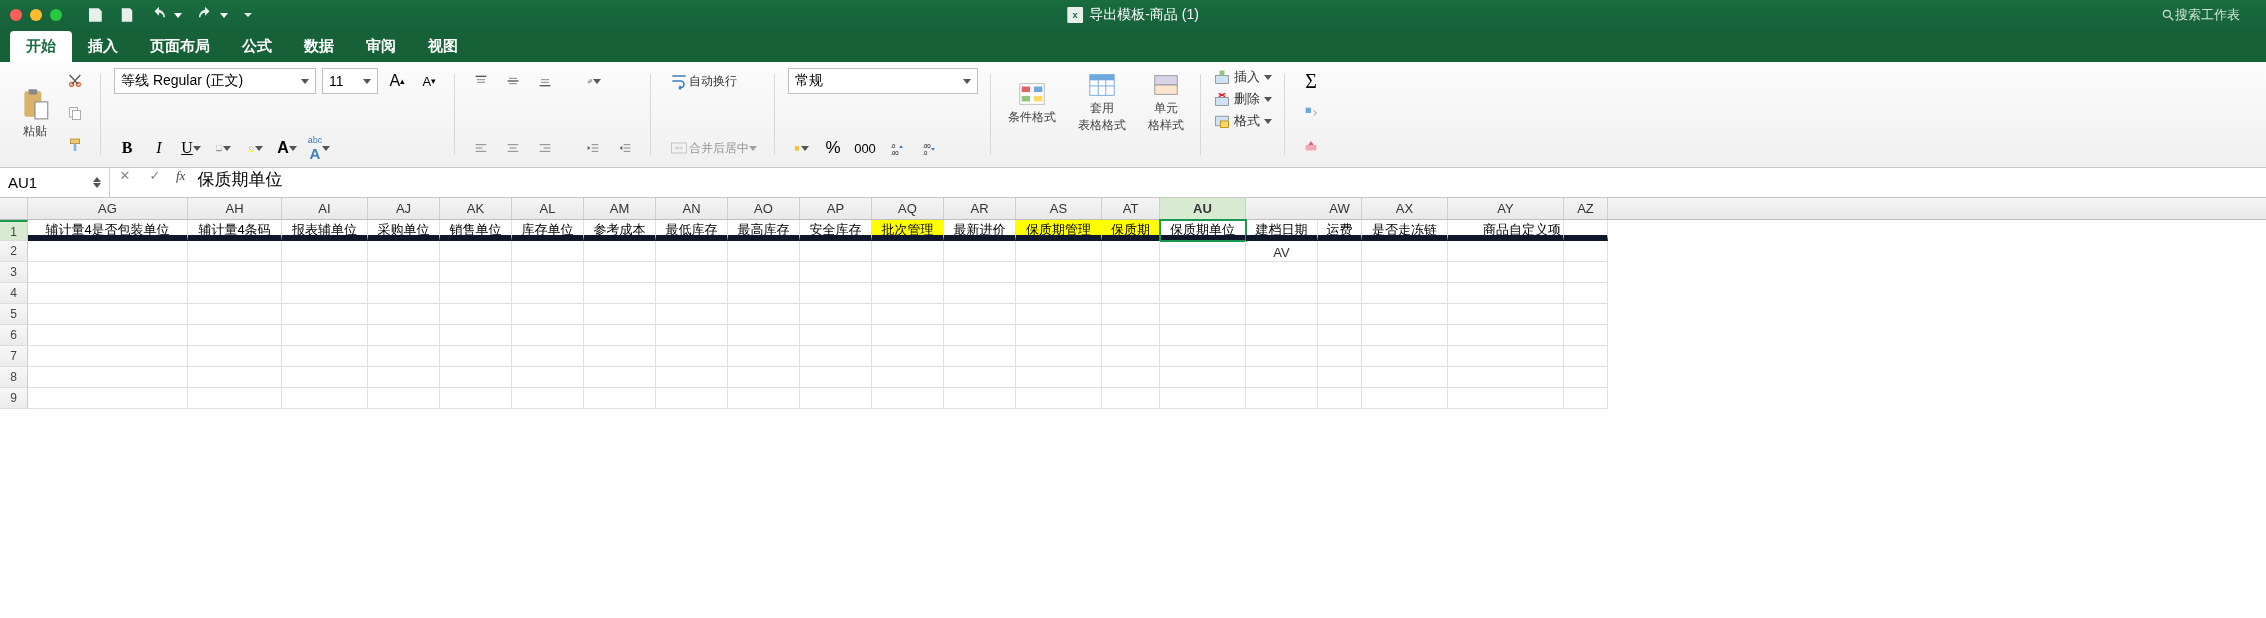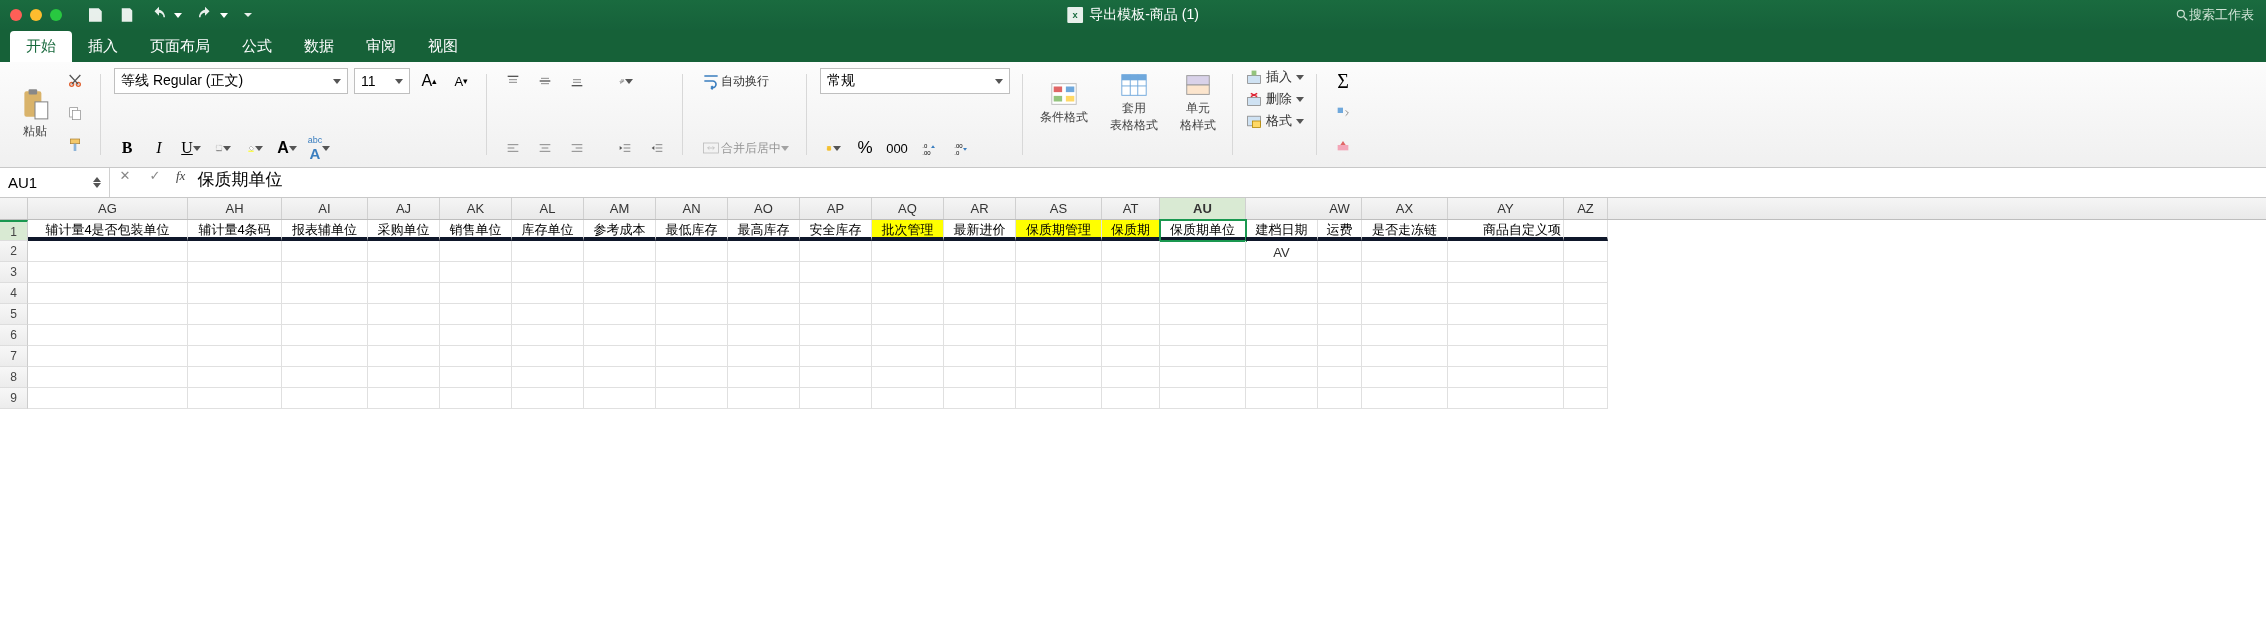--- a/index.html
+++ b/index.html
@@ -7,24 +7,24 @@
 
   
   .titlebar { height: 30px; background: linear-gradient(#1a6b3f,#16613a); display: flex; align-items: center; color: #fff; position: relative; }
   .traffic { display: flex; gap: 8px; margin-left: 10px; }
   .tl { width: 12px; height: 12px; border-radius: 50%; }
   .tl.r { background:#ff5f57; } .tl.y { background:#febc2e; } .tl.g { background:#28c840; }
   .qat { display:flex; gap:14px; margin-left:24px; align-items:center; }
   .qat .qi { width:18px; height:18px; fill:#fff; opacity:.9; }
   .title { position:absolute; left:50%; transform:translateX(-50%); display:flex; align-items:center; gap:6px; font-size:14px;}
   .title svg { width:16px; height:16px; }
-  .search { margin-left:auto; margin-right:12px; display:flex; align-items:center; color:#cfe3d5; font-size:13px;}
+  .search { margin-left:auto; margin-right:26px; display:flex; align-items:center; color:#cfe3d5; font-size:13px;}
   .search svg{width:14px;height:14px;fill:#cfe3d5;}
   .tabbar { height:32px; background:#166138; display:flex; align-items:flex-end; padding-left:10px; }
-  .tab { padding:6px 16px; color:#fff; font-size:15px; font-weight:400; cursor:pointer; border-top-left-radius:4px; border-top-right-radius:4px;}
+  .tab { padding:6px 16px; color:#fff; font-size:15px; font-weight:700; cursor:pointer; border-top-left-radius:4px; border-top-right-radius:4px;}
   .tab.active { background:#fff; color:#1a6b3f; }
 
   .ribbon { height:106px; background:linear-gradient(#fcfcfc,#f0f0f0); border-bottom:1px solid #c8c8c8; display:flex; padding:6px 8px; gap:14px;}
   .group { display:flex; flex-direction:column; justify-content:space-between; position:relative; padding:0 6px;}
   .group::after { content:""; position:absolute; right:-7px; top:6px; bottom:6px; width:1px; background:#d8d8d8;}
   .group:last-child::after{display:none;}
   .row { display:flex; align-items:center; gap:6px; }
   .btn { display:flex; align-items:center; justify-content:center; border:1px solid transparent; border-radius:3px; padding:2px 4px; cursor:pointer;}
   .lbl { font-size:12px; text-align:center; color:#444;}
   .bigbtn{display:flex;flex-direction:column;align-items:center;gap:2px;cursor:pointer;padding:2px 4px;}
@@ -54,21 +54,21 @@
   .ch{flex:0 0 auto;border-right:1px solid #d0d0d0;text-align:center;font-size:13px;color:#333;line-height:22px;}
   .ch.sel{background:#d9ead3;font-weight:600;}
   .rows{}
   .rh{width:28px;border-right:1px solid #ccc;border-bottom:1px solid #ddd;text-align:center;font-size:12px;color:#444;background:linear-gradient(#f7f7f7,#ececec);line-height:20px;}
   .rh.sel{background:#d9ead3;}
   .row-g{display:flex;height:21px;}
   .cell{flex:0 0 auto;border-right:1px solid #e0e0e0;border-bottom:1px solid #e0e0e0;font-size:13px;line-height:20px;padding:0 2px;text-align:center;overflow:hidden;white-space:nowrap;}
   .cell.hl{background:#ffff00;}
   .cell.selcell{outline:2px solid #1a9850;outline-offset:-1px;}
   .row-g:first-child .rh{border-top:2px solid #1a9850;}
-  .row-g:first-child .cell{border-bottom:4px solid #0f172a;}
+  .row-g:first-child .cell{border-bottom:6px solid #0f172a;}
   
   
   .vstack{display:flex;flex-direction:column;align-items:center;cursor:pointer;padding:2px 4px;}
   .vstack svg{width:30px;height:30px;}
   .sm{font-size:12px;color:#333;font-family:Liberation Mono, monospace;}
 
   
   .mini{display:flex;align-items:center;gap:4px;font-size:13px;color:#333;cursor:pointer;}
   .mini svg{width:16px;height:16px;}
 </style>
@@ -161,21 +161,21 @@
               <rect x="5" y="3" width="14" height="7" fill="#f4c869" stroke="#a87c2a"></rect>
               <rect x="10" y="10" width="4" height="11" fill="#8db4d8"></rect>
             </svg>
           </div>
       </div>
     </div>
   </div>
 
   <div class="group">
     <div class="row">
-      <div class="combo" style="width:234px">
+      <div class="combo" style="width:202px">
           <span>等线 Regular (正文)</span>
           <div class="dd"></div>
         </div>
       <div class="combo" style="width:56px">
           <span>11</span>
           <div class="dd"></div>
         </div>
       <div class="btn sq">
           <span style="font-size:16px">A</span>
           <span style="font-size:9px">▴</span>

